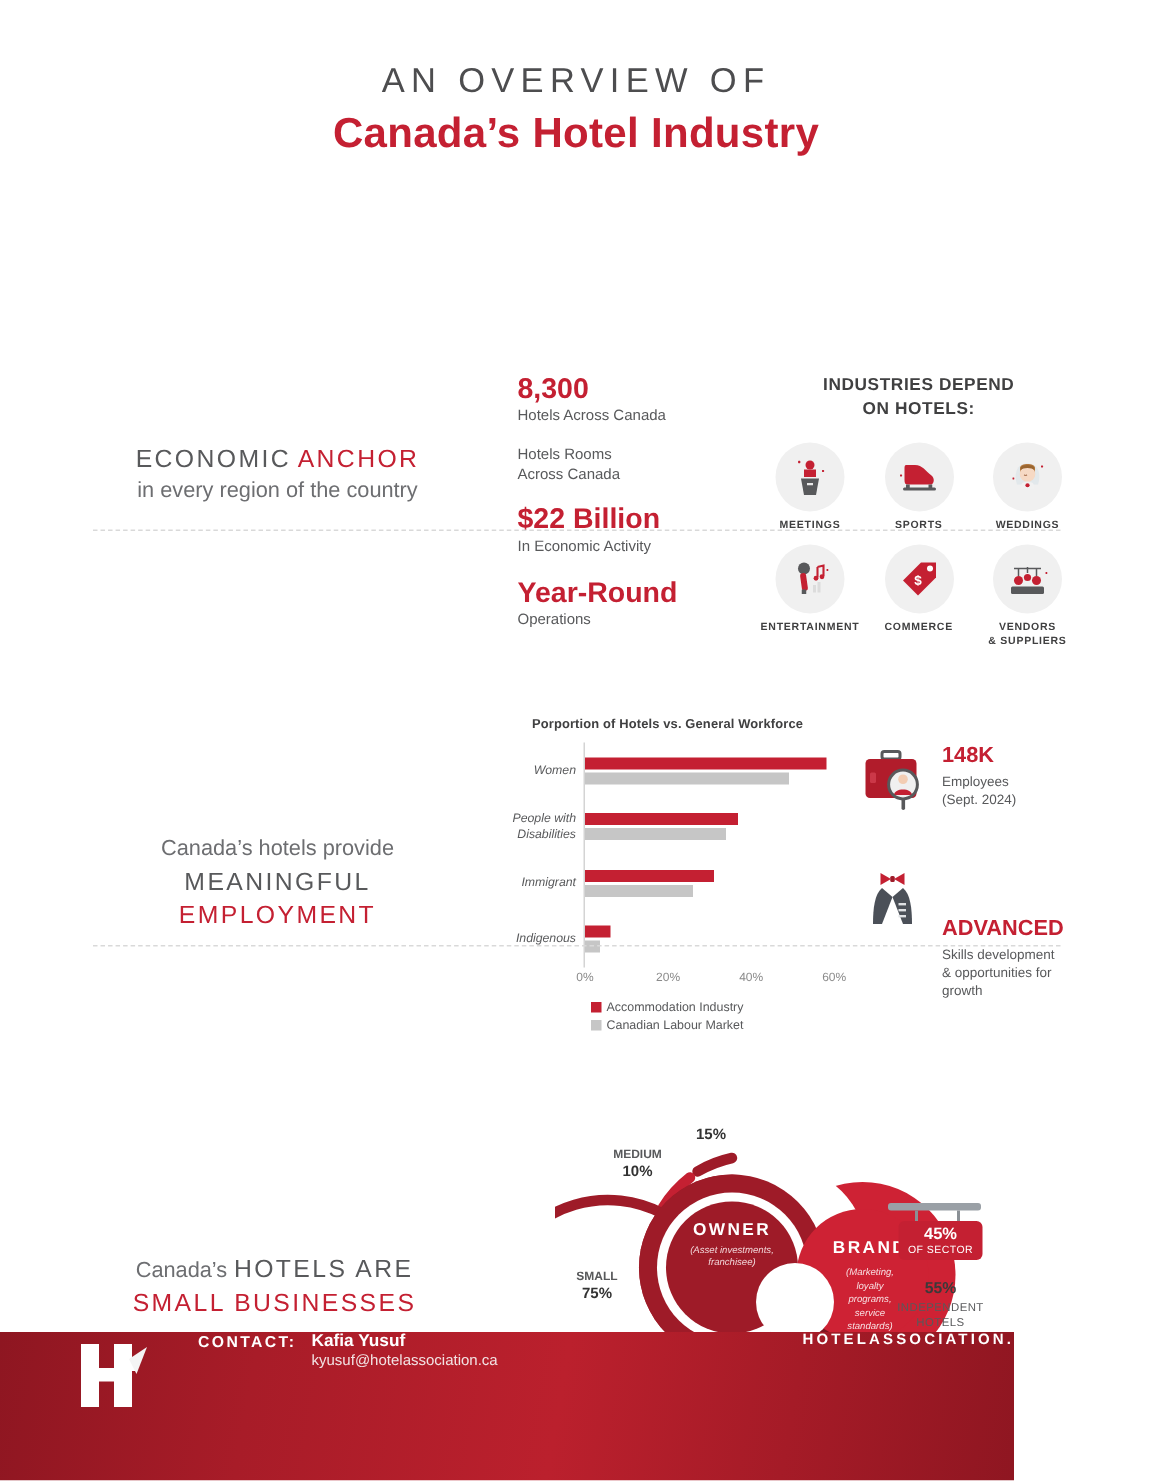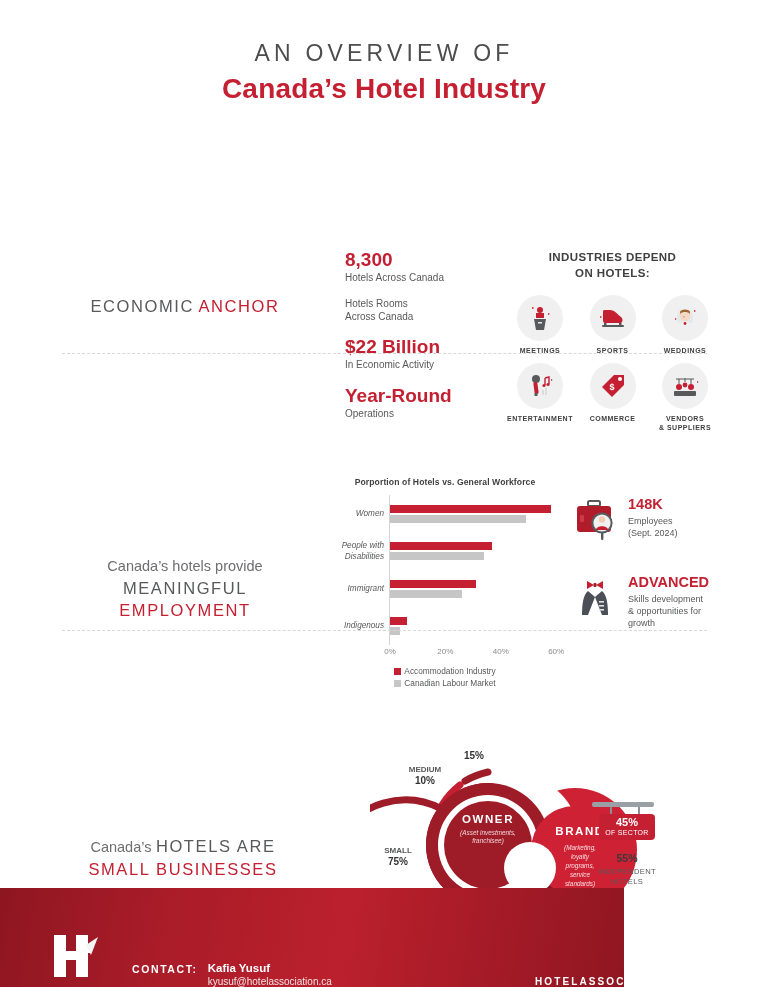--- a/index.html
+++ b/index.html
@@ -99,32 +99,32 @@
   .legend-row {
     font-size: 8.3px; color: #58595b; line-height: 1.45;
     display: flex; align-items: center; justify-content: center;
   }
   .legend-sw { width: 7px; height: 7px; margin-right: 3px; display: inline-block; }
 
   .emp-side { position: absolute; left: 572px; top: 392px; width: 165px; }
   .emp-item { display: flex; align-items: flex-start; margin-bottom: 28px; }
   .emp-icon { width: 48px; flex: 0 0 48px; margin-right: 8px; }
   .emp-head { font-size: 14.5px; font-weight: bold; color: #C42032; line-height: 1.1; }
-  .emp-head.dark { color: #C42032; }
+  .emp-head.dark { color: #C42032; margin-top: 36px; }
   .emp-sub { font-size: 9px; color: #58595b; line-height: 1.35; margin-top: 2px; }
 
   
   #s3-caption { position: absolute; left: 48px; top: 730px; width: 270px; }
   .venn { position: absolute; left: 370px; top: 645px; width: 310px; height: 225px; }
 
   
   .footer {
-    position: absolute; left: 0; bottom: 0; width: 624px; height: 99px;
+    position: absolute; left: 0; bottom: 0; width: 676px; height: 99px;
     background: linear-gradient(100deg, #8e1621 0%, #a81c28 25%, #bb202d 55%, #8f1621 100%);
-    display: flex; align-items: flex-end;
+    display: flex; align-items: flex-start;
   }
   .footer-logo { margin-left: 46px; width: 60px; }
   .contact-block { margin-left: 26px; display: flex; align-items: flex-start; }
   .contact-label {
     color: #fff; font-size: 10.5px; font-weight: bold;
     letter-spacing: 1.6px; margin-right: 10px; margin-top: 1px;
   }
   .contact-name { color: #fff; font-size: 11.5px; font-weight: bold; }
   .contact-email { color: #f2e3e4; font-size: 10px; margin-top: 2px; }
   .footer-site {
@@ -142,20 +142,21 @@
     <div class="header-title">Canada’s Hotel Industry</div>
   </div>
 
   <div class="section">
 
     <div class="left-caption" id="s1-caption">
       <div>
         <span class="cap-wide">ECONOMIC</span>
         <span class="cap-red">ANCHOR</span>
       </div>
+      <div class="cap-thin">in every region of the country</div>
     </div>
 
     <div class="stats">
       <div class="stat">
         <div class="stat-num">8,300</div>
         <div class="stat-label nl">Hotels Across Canada</div>
       </div>
       <div class="stat">
         <div class="stat-label nl">Hotels Rooms<br>Across Canada</div>
       </div>

